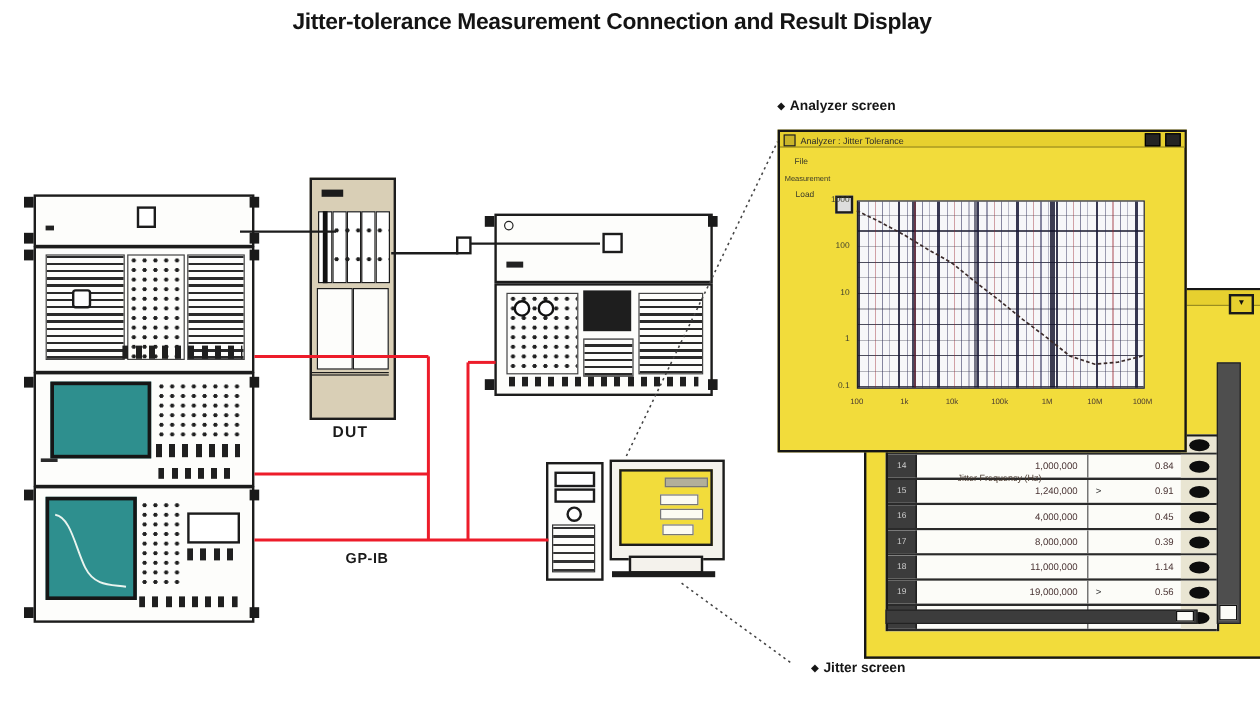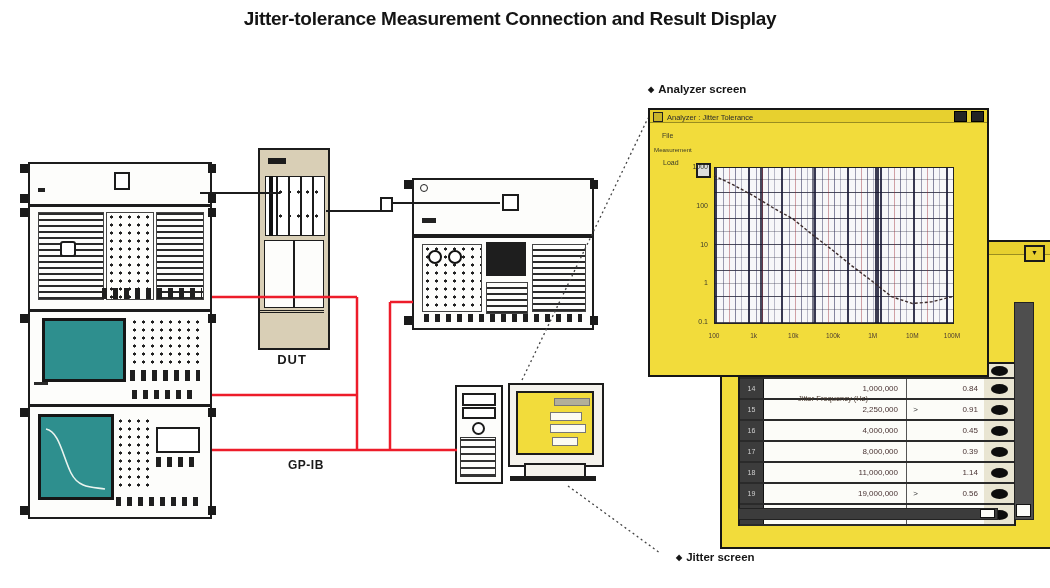--- a/index.html
+++ b/index.html
@@ -208,21 +208,21 @@
           <div class="tc no">14</div>
           <div class="tc freq">1,000,000</div>
           <div class="tc gt"></div>
           <div class="tc val">0.84</div>
           <div class="tc ovalc">
             <div class="oval"></div>
           </div>
         </div>
         <div class="trow">
           <div class="tc no">15</div>
-          <div class="tc freq">2,250,000</div>
+          <div class="tc freq">1,240,000</div>
           <div class="tc gt">&gt;</div>
           <div class="tc val">0.91</div>
           <div class="tc ovalc">
             <div class="oval"></div>
           </div>
         </div>
         <div class="trow">
           <div class="tc no">16</div>
           <div class="tc freq">4,000,000</div>
           <div class="tc gt"></div>

